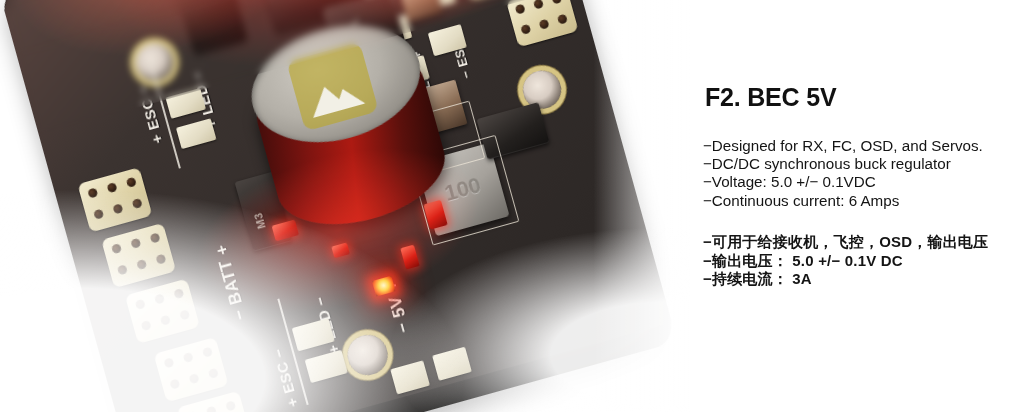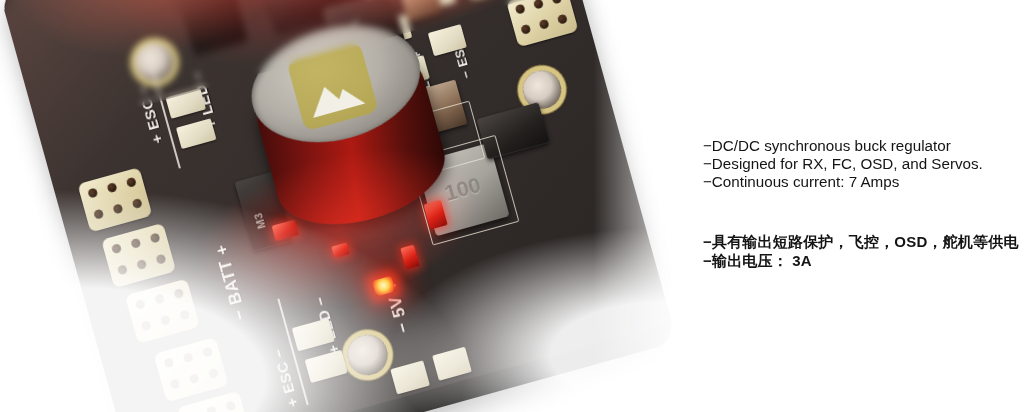--- a/index.html
+++ b/index.html
@@ -294,26 +294,29 @@
       </div>
 
       <div class="board-blur"></div>
       <div class="board-blur2"></div>
       <div class="board-glow"></div>
     </div>
   </div>
 
   <div class="panel">
 
+    <div class="title">F2. BEC 5V</div>
 
     <ul class="speclist" id="specs-en">
+        <li>−Designed for RX, FC, OSD, and Servos.</li>
         <li>−DC/DC synchronous buck regulator</li>
-        <li>−Designed for RX, FC, OSD, and Servos.</li>
-        <li>−Continuous current: 7 Amps</li>
+        <li>−Voltage: 5.0 +/− 0.1VDC</li>
+        <li>−Continuous current: 6 Amps</li>
       </ul>
 
     <ul class="speclist cn" id="specs-cn">
-        <li>−具有输出短路保护，飞控，OSD，舵机等供电</li>
-        <li>−输出电压： 3A</li>
+        <li>−可用于给接收机，飞控，OSD，输出电压</li>
+        <li>−输出电压： 5.0 +/− 0.1V DC</li>
+        <li>−持续电流： 3A</li>
       </ul>
 
   </div>
 </div>
 
 </body></html>

